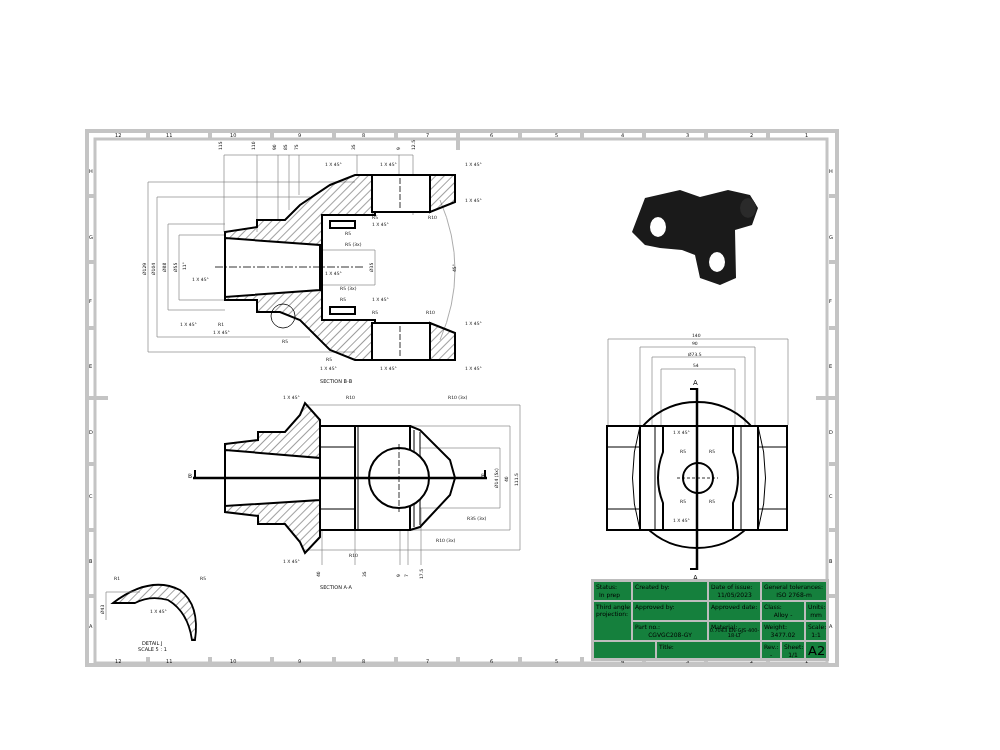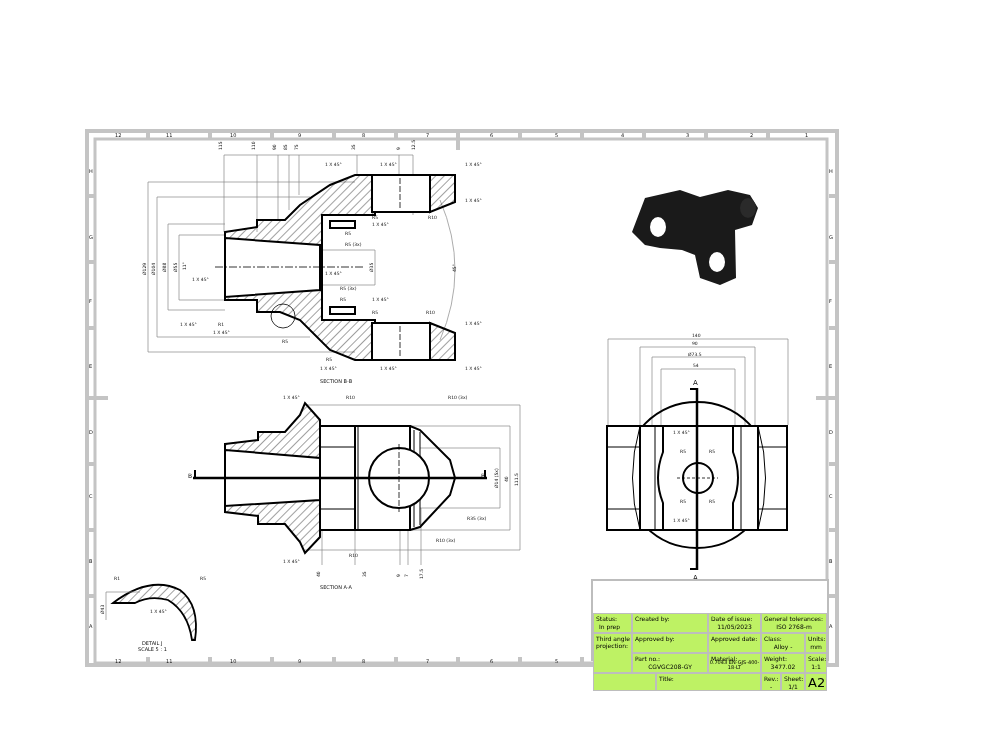--- a/index.html
+++ b/index.html
@@ -1,20 +1,20 @@
 <!DOCTYPE html>
 <html><head>
 <meta charset="utf-8">
 <style>
   html, body { margin:0; padding:0; background:#ffffff; }
   body { width:1000px; height:750px; position:relative; overflow:hidden;
          font-family:"DejaVu Sans", "Liberation Sans", sans-serif; }
   #sheet { position:absolute; left:0; top:0; width:1000px; height:750px; }
   svg text { font-family:"DejaVu Sans", "Liberation Sans", sans-serif; fill:#111; }
-  .tb-cell { position:absolute; border:1.5px solid #bdbdbd; box-sizing:border-box; background:#bef264;margin-top:32px; }
+  .tb-cell { position:absolute; border:1.5px solid #bdbdbd; box-sizing:border-box; background:#15803d; }
   .tb-label { position:absolute; left:2px; top:1px; font-size:6px; }
   .tb-value { position:absolute; left:0; right:0; text-align:center; top:9px; font-size:6px; }
   .tb-big { position:absolute; font-size:13px; left:2px; top:1px; }
 </style>
 </head>
 <body>
 
 <svg id="sheet" width="1000" height="750" viewBox="0 0 1000 750" xmlns="http://www.w3.org/2000/svg">
   <defs>
     <pattern id="hatch" width="6" height="6" patternUnits="userSpaceOnUse" patternTransform="rotate(45)">

